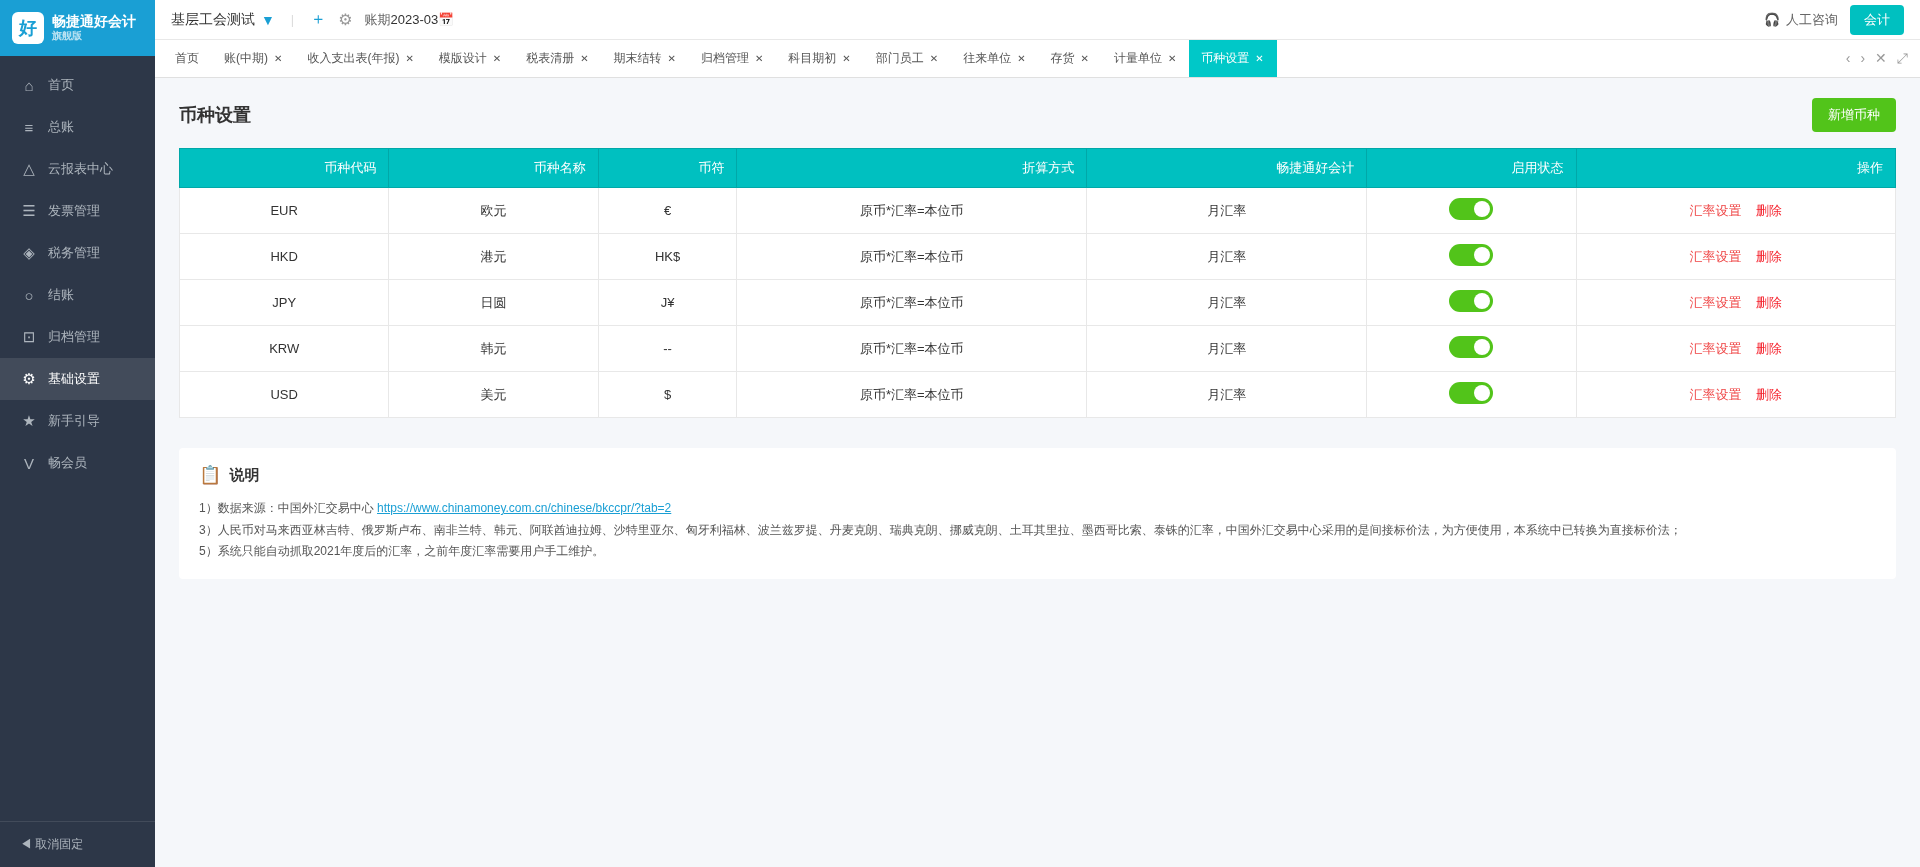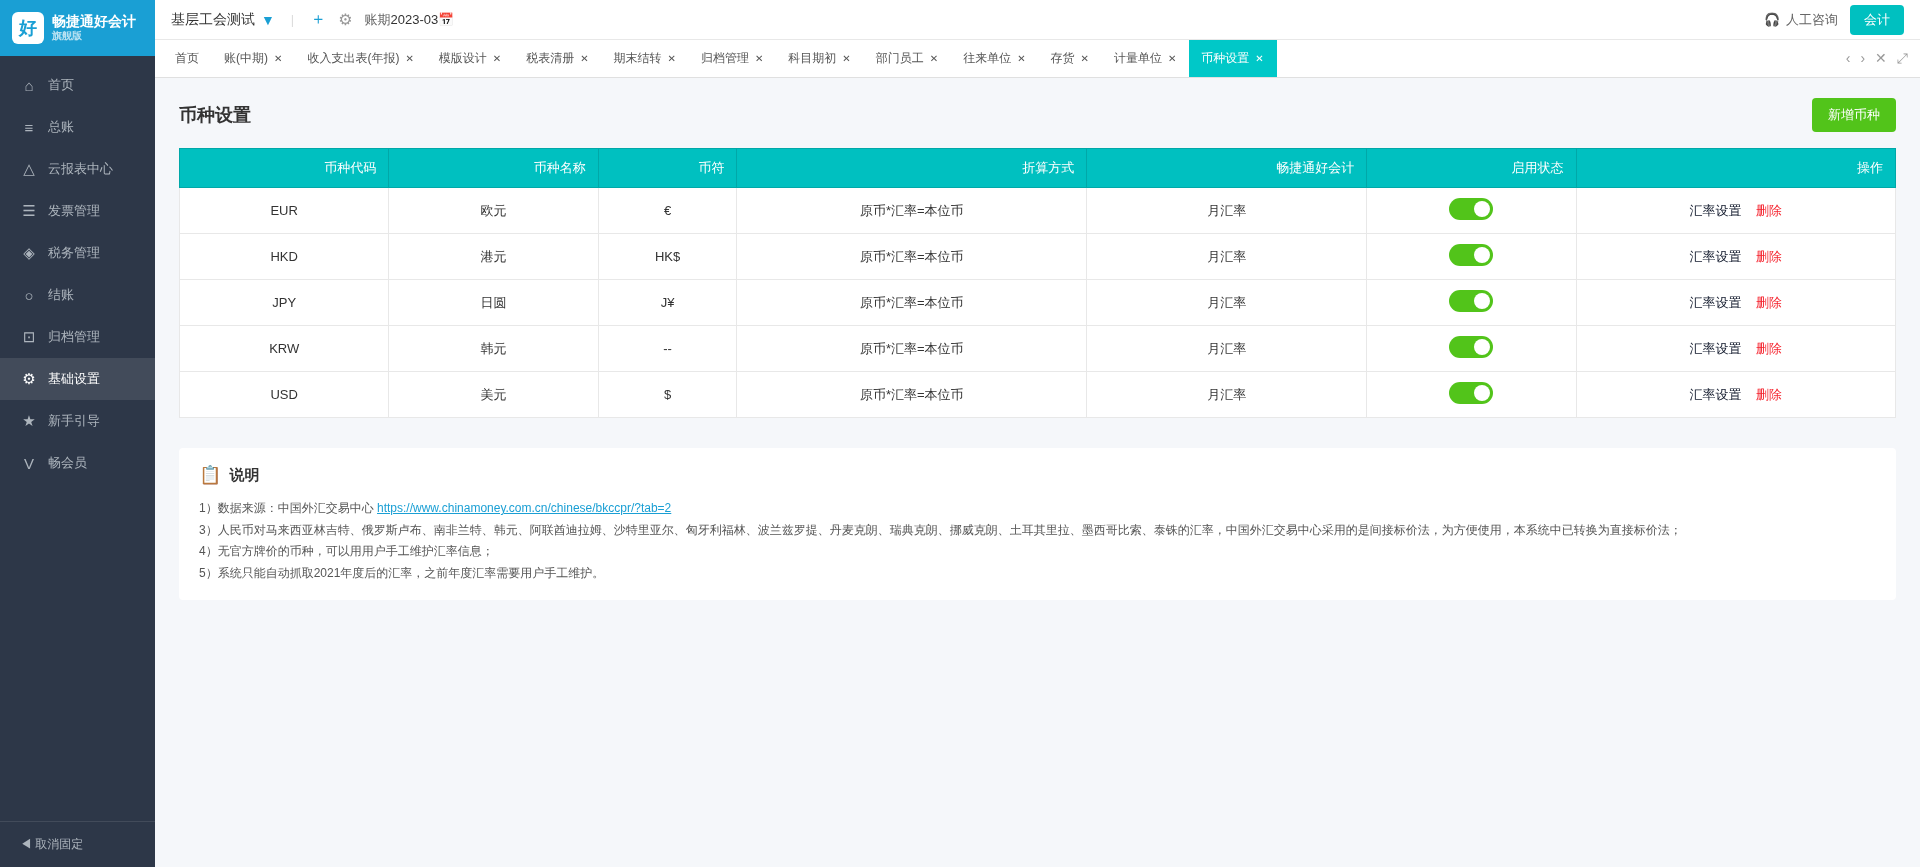--- a/index.html
+++ b/index.html
@@ -161,21 +161,21 @@
       border: 1px solid #00a8a8;
     }
     .data-table tbody tr { border-bottom: 1px solid #e8e8e8; }
     .data-table tbody td {
       padding: 10px 12px;
       text-align: center;
       color: #333;
       font-size: 13px;
       border: 1px solid #e8e8e8;
     }
-    .td-link { color: #0f172a; cursor: pointer; }
+    .td-link { color: #ef4444; cursor: pointer; }
     .td-delete { color: #f5222d; cursor: pointer; }
 
     
     .toggle {
       display: inline-flex;
       align-items: center;
       width: 44px; height: 22px;
       background: #52c41a;
       border-radius: 11px;
       position: relative;
@@ -454,18 +454,17 @@
     </table>
 
     <div class="notes-section">
       <div class="notes-title">
         <span class="notes-icon">📋</span>
         <span>说明</span>
       </div>
       <ul class="notes-list">
       <li>1）数据来源：中国外汇交易中心 <a href="#">https://www.chinamoney.com.cn/chinese/bkccpr/?tab=2</a></li>
           <li>3）人民币对马来西亚林吉特、俄罗斯卢布、南非兰特、韩元、阿联酋迪拉姆、沙特里亚尔、匈牙利福林、波兰兹罗提、丹麦克朗、瑞典克朗、挪威克朗、土耳其里拉、墨西哥比索、泰铢的汇率，中国外汇交易中心采用的是间接标价法，为方便使用，本系统中已转换为直接标价法；</li>
-          <li>4）无官方牌价的币种，可以用用户手工维护汇率信息；</li>
           <li>5）系统只能自动抓取2021年度后的汇率，之前年度汇率需要用户手工维护。</li>
         </ul>
     </div>
   </div>
 </div>
 
 </body></html>

